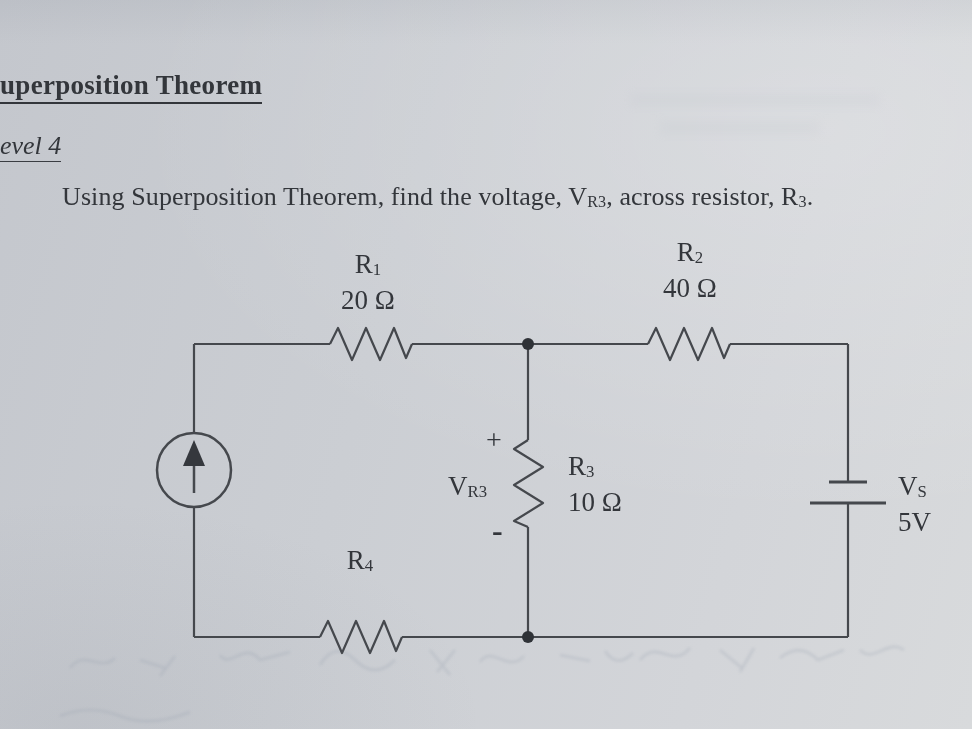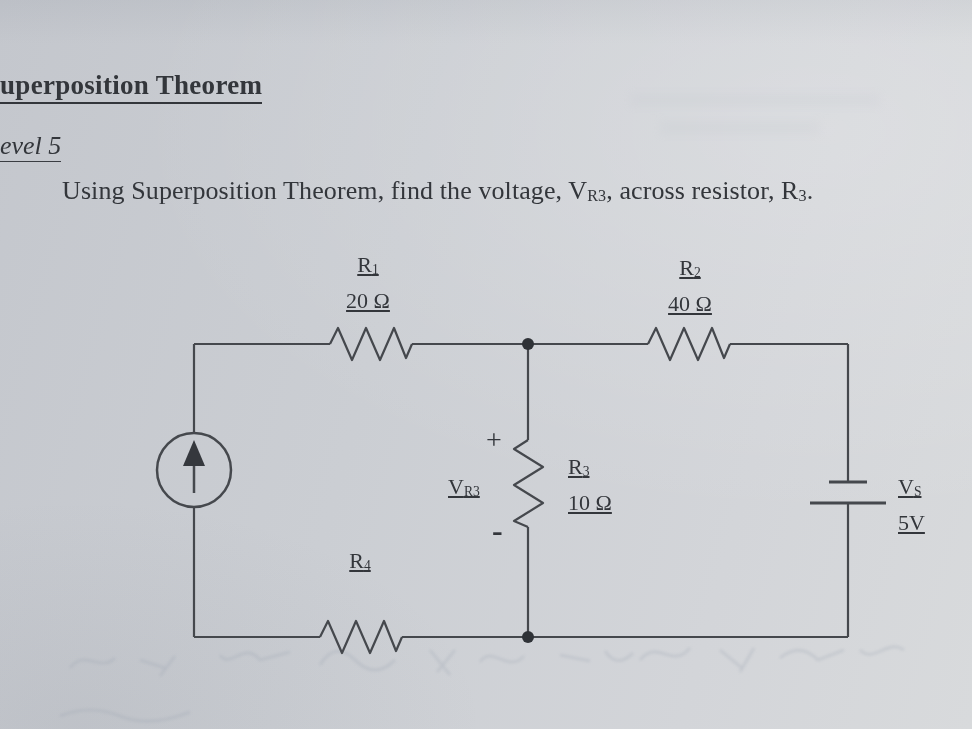--- a/index.html
+++ b/index.html
@@ -20,31 +20,31 @@
     position:absolute;left:0;top:70px;
     font-size:27px;font-weight:bold;letter-spacing:0.3px;
     border-bottom:2px solid #33363b;padding-bottom:1px;
   }
   .level{
     position:absolute;left:0;top:131px;
     font-size:26px;font-style:italic;
     border-bottom:1.8px solid #3a3d42;padding-bottom:0;
   }
   .problem{
-    position:absolute;left:62px;top:176px;width:905px;
+    position:absolute;left:62px;top:182px;width:905px;
     font-size:26px;letter-spacing:0.1px;white-space:nowrap;
   }
   sub{
     font-size:0.62em;
     position:relative;bottom:-0.12em;vertical-align:baseline;
   }
-  .clabel{position:absolute;font-size:22px;line-height:33px;text-decoration:underline;}
+  .clabel{position:absolute;font-size:27px;line-height:33px;}
   .center{text-align:center;}
   .lbl-r1{left:303px;top:248px;width:130px;}
-  .lbl-r2{left:625px;top:251px;width:130px;}
+  .lbl-r2{left:625px;top:236px;width:130px;}
   .lbl-r4{left:295px;top:544px;width:130px;}
   .lbl-is{left:36px;top:430px;width:130px;}
   .lbl-vs{left:898px;top:470px;width:72px;}
   .lbl-r3{left:568px;top:450px;width:90px;}
   .lbl-vr3{left:448px;top:470px;}
   .sign-plus{position:absolute;left:486px;top:424px;font-size:28px;}
   .sign-minus{position:absolute;left:492px;top:512px;font-size:32px;font-weight:bold;}
 </style>
 </head>
 <body>
@@ -93,21 +93,21 @@
       <line x1="194" y1="493" x2="194" y2="462" stroke-width="2.5"></line>
       <line x1="829" y1="482" x2="867" y2="482" stroke-width="3"></line>
       <line x1="810" y1="503" x2="886" y2="503" stroke-width="3"></line>
     </g>
     <polygon points="194,440 183,466 205,466" fill="#35383d"></polygon>
     <circle cx="528" cy="344" r="6" fill="#2f3237"></circle>
     <circle cx="528" cy="637" r="6" fill="#2f3237"></circle>
   </svg>
 
   <div class="title">uperposition Theorem</div>
-  <div class="level">evel 5</div>
+  <div class="level">evel 4</div>
 
   <div class="problem"><span>Using Superposition Theorem, find the voltage, V</span><sub>R3</sub><span>, across resistor, R</span><sub>3</sub><span>.</span></div>
 
   <div class="clabel center lbl-r1">
     <div><span>R</span><sub>1</sub></div>
     <div>20 Ω</div>
   </div>
 
   <div class="clabel center lbl-r2">
     <div><span>R</span><sub>2</sub></div>

